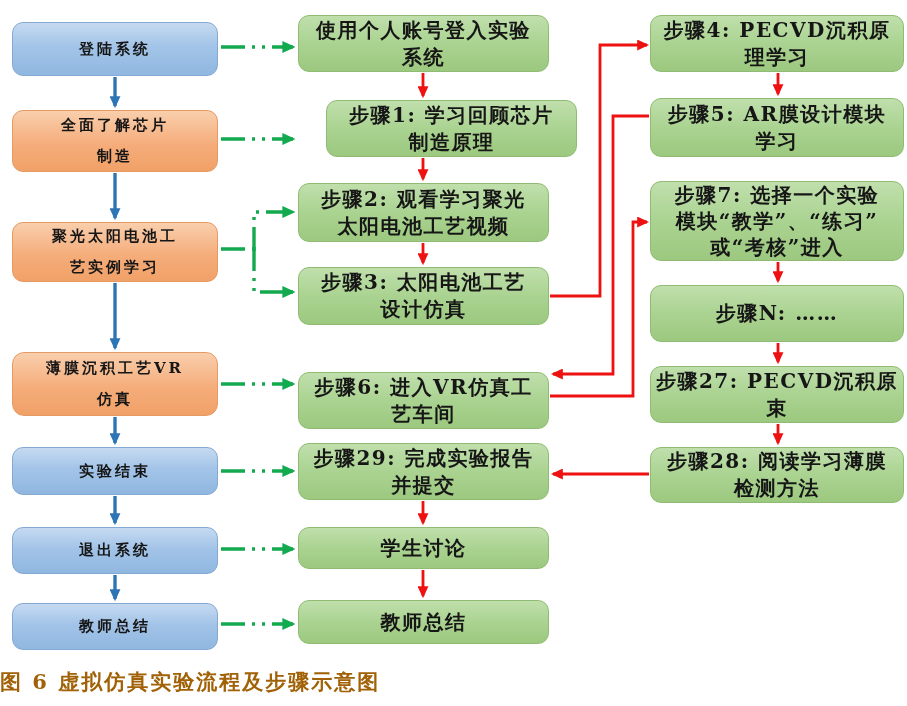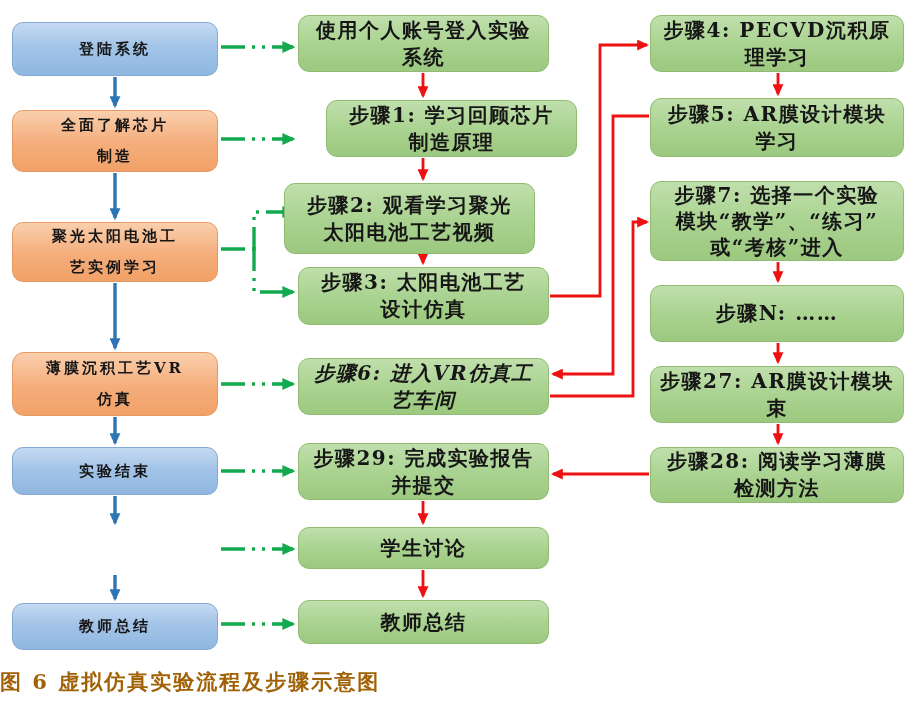--- a/index.html
+++ b/index.html
@@ -35,23 +35,23 @@
   
   .p-l1{left:12px;top:22px;width:206px;height:54px;}
   .p-l2{left:12px;top:110px;width:206px;height:62px;}
   .p-l3{left:12px;top:222px;width:206px;height:60px;}
   .p-l4{left:12px;top:352px;width:206px;height:64px;border-radius:12px;}
   .p-l5{left:12px;top:447px;width:206px;height:48px;}
   .p-l6{left:12px;top:527px;width:206px;height:47px;}
   .p-l7{left:12px;top:603px;width:206px;height:47px;}
   .p-m1{left:298px;top:15px;width:251px;height:57px;}
   .p-m2{left:298px;top:100px;width:251px;height:57px;margin-left:28px;}
-  .p-m3{left:284px;top:183px;width:251px;height:71px;}
+  .p-m3{left:298px;top:183px;width:251px;height:59px;}
   .p-m4{left:298px;top:267px;width:251px;height:58px;}
-  .p-m5{left:298px;top:358px;width:251px;height:57px;font-style:italic;}
+  .p-m5{left:298px;top:372px;width:251px;height:57px;}
   .p-m6{left:298px;top:443px;width:251px;height:57px;}
   .p-m7{left:298px;top:527px;width:251px;height:42px;}
   .p-m8{left:298px;top:600px;width:251px;height:44px;}
   .p-r1{left:650px;top:15px;width:254px;height:57px;}
   .p-r2{left:650px;top:98px;width:254px;height:59px;}
   .p-r3{left:650px;top:181px;width:254px;height:80px;line-height:26px;}
   .p-r4{left:650px;top:285px;width:254px;height:57px;}
   .p-r5{left:650px;top:366px;width:254px;height:57px;}
   .p-r6{left:650px;top:447px;width:254px;height:56px;}
   #caption{
@@ -114,20 +114,21 @@
   </svg>
 
   <div class="node blue col-left p-l1">登陆系统</div>
   <div class="node orange col-left p-l2">全面了解芯片
 制造</div>
   <div class="node orange col-left p-l3">聚光太阳电池工
 艺实例学习</div>
   <div class="node orange col-left p-l4">薄膜沉积工艺VR
 仿真</div>
   <div class="node blue col-left p-l5">实验结束</div>
+  <div class="node blue col-left p-l6">退出系统</div>
   <div class="node blue col-left p-l7">教师总结</div>
 
   <div class="node green col-mid p-m1">使用个人账号登入实验
 系统</div>
   <div class="node green col-mid p-m2">步骤1: 学习回顾芯片
 制造原理</div>
   <div class="node green col-mid p-m3">步骤2: 观看学习聚光
 太阳电池工艺视频</div>
   <div class="node green col-mid p-m4">步骤3: 太阳电池工艺
 设计仿真</div>
@@ -139,19 +140,19 @@
   <div class="node green col-mid p-m8">教师总结</div>
 
   <div class="node green col-right p-r1">步骤4: PECVD沉积原
 理学习</div>
   <div class="node green col-right p-r2">步骤5: AR膜设计模块
 学习</div>
   <div class="node green col-right p-r3">步骤7: 选择一个实验
 模块“教学”、“练习”
 或“考核”进入</div>
   <div class="node green col-right p-r4">步骤N: ……</div>
-  <div class="node green col-right p-r5">步骤27: AR膜设计模块
+  <div class="node green col-right p-r5">步骤27: PECVD沉积原
 束</div>
   <div class="node green col-right p-r6">步骤28: 阅读学习薄膜
 检测方法</div>
 
   <div id="caption">图 6 虚拟仿真实验流程及步骤示意图</div>
 </div>
 
 </body></html>

